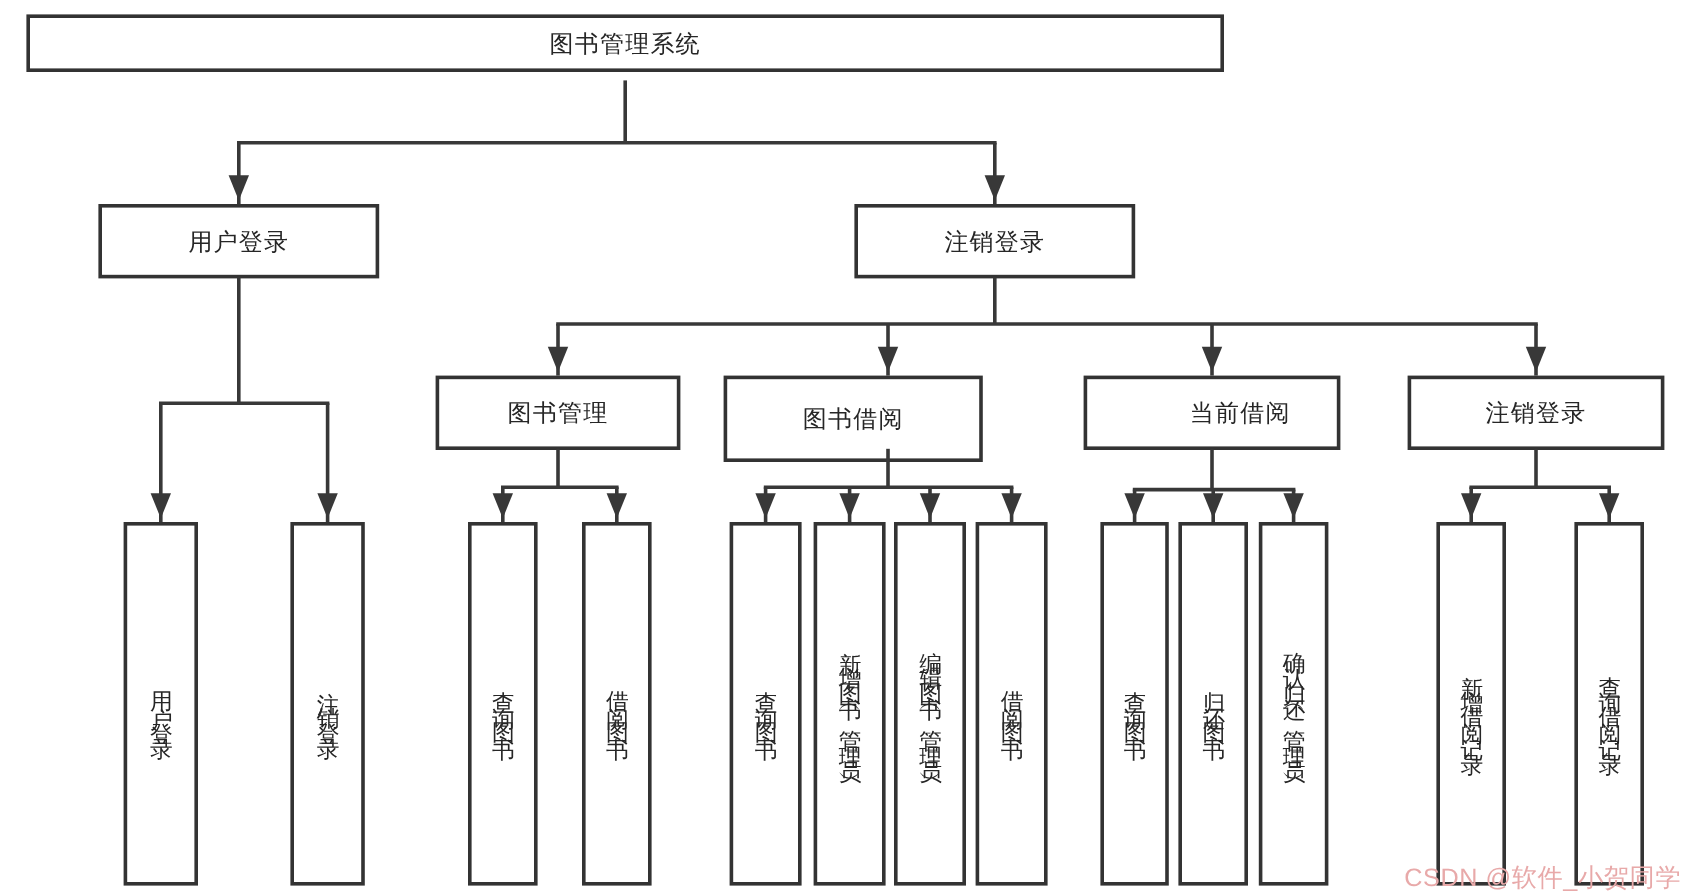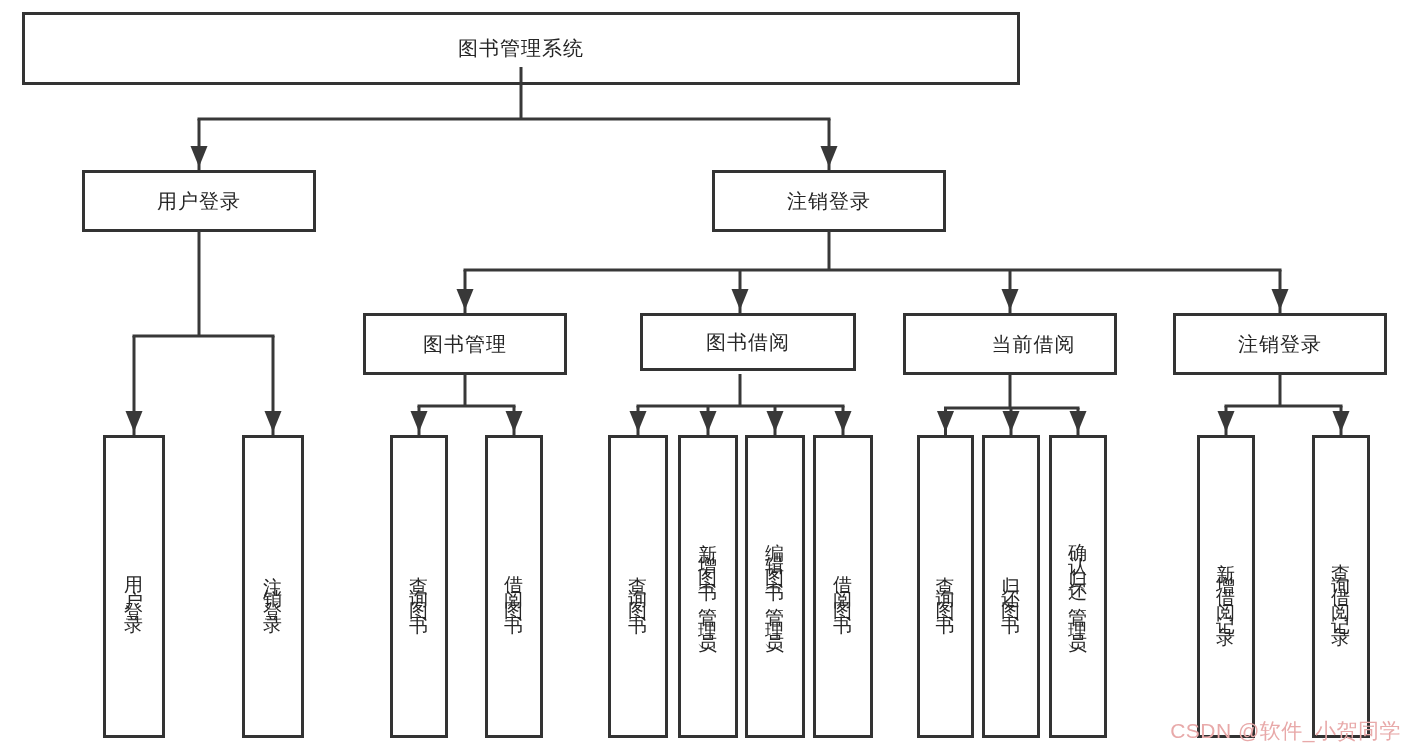--- a/index.html
+++ b/index.html
@@ -132,33 +132,33 @@
       <g>
         <line x1="1280" y1="374" x2="1280" y2="406" stroke="#383838" stroke-width="3"></line>
         <line x1="1224.5" y1="406" x2="1342.5" y2="406" stroke="#383838" stroke-width="3"></line>
         <line x1="1226" y1="406" x2="1226" y2="435" stroke="#383838" stroke-width="3"></line>
         <polygon points="1226,432 1217.5,411 1234.5,411" fill="#383838"></polygon>
         <line x1="1341" y1="406" x2="1341" y2="435" stroke="#383838" stroke-width="3"></line>
         <polygon points="1341,432 1332.5,411 1349.5,411" fill="#383838"></polygon>
       </g>
     </svg>
   <div class="nodes-layer" id="nodes-layer">
-      <div class="node horizontal" style="left: 22px; top: 12px; width: 998px; height: 73px;">
+      <div class="node horizontal" style="left: 22px; top: 12px; width: 998px; height: 48px;">
         <span class="label">图书管理系统</span>
       </div>
       <div class="node horizontal" style="left: 82px; top: 170px; width: 234px; height: 62px;">
         <span class="label">用户登录</span>
       </div>
       <div class="node horizontal" style="left: 712px; top: 170px; width: 234px; height: 62px;">
         <span class="label">注销登录</span>
       </div>
       <div class="node horizontal" style="left: 363px; top: 313px; width: 204px; height: 62px;">
         <span class="label">图书管理</span>
       </div>
-      <div class="node horizontal" style="left: 640px; top: 313px; width: 216px; height: 58px;">
+      <div class="node horizontal" style="left: 603px; top: 313px; width: 216px; height: 72px;">
         <span class="label">图书借阅</span>
       </div>
       <div class="node horizontal" style="left: 903px; top: 313px; width: 214px; height: 62px; padding-left: 47px;">
         <span class="label">当前借阅</span>
       </div>
       <div class="node horizontal" style="left: 1173px; top: 313px; width: 214px; height: 62px;">
         <span class="label">注销登录</span>
       </div>
       <div class="node vertical" style="left: 103px; top: 435px; width: 62px; height: 303px;">
         <span class="label">用户登录</span>

